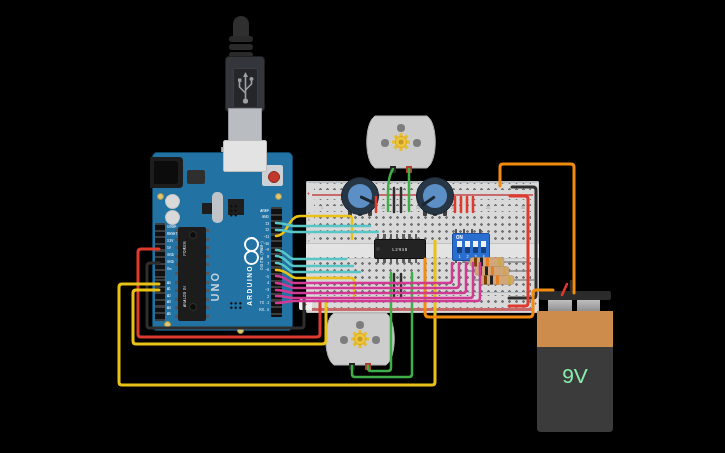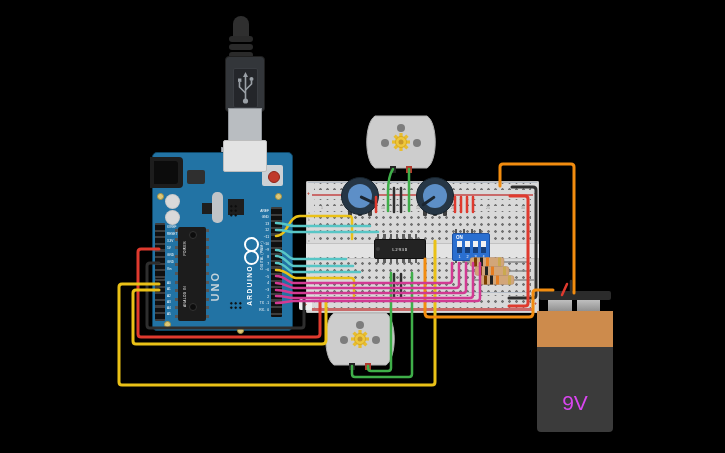--- a/index.html
+++ b/index.html
@@ -99,21 +99,21 @@
   <div class="abs tinytab" style="left:299px;top:299px;width:13px;height:11px;">
     <span class="bbplus" style="font-size:6px;">+</span>
   </div>
 
   <div class="abs" style="left:537px;top:278px;width:76px;height:154px;">
     <div class="abs batt-term" style="left:11px;top:20px;width:24px;height:14px;"></div>
     <div class="abs batt-term" style="left:40px;top:20px;width:23px;height:14px;"></div>
     <div class="abs" style="left:2px;top:13px;width:72px;height:9px;background:#2b2b2b;border-radius:2px;"></div>
     <div class="abs" style="left:0;top:33px;width:76px;height:36px;background:var(--battery-orange,#cd8b4c);"></div>
     <div class="abs" style="left:0;top:69px;width:76px;height:85px;background:#3b3b3b;border-radius:0 0 4px 4px;"></div>
-    <div class="abs" style="left:0;top:86px;width:76px;text-align:center;font-size:21px;color:#d946ef;margin-top:27px;">9V</div>
+    <div class="abs" style="left:0;top:86px;width:76px;text-align:center;font-size:21px;color:#86efac;">9V</div>
   </div>
 
   <div class="abs" style="left:221px;top:147px;width:40px;height:38px;background:#b3b7bb;border:1px solid #8e9399;"></div>
   <div class="abs uno" style="left:152px;top:152px;width:139px;height:177px;">
     <div class="abs" style="left:-3px;top:4px;width:33px;height:31px;background:#1d1d1d;border-radius:0 4px 4px 0;"></div>
     <div class="abs" style="left:1px;top:8px;width:24px;height:23px;background:#0c0c0c;border-radius:0 3px 3px 0;"></div>
     <div class="abs" style="left:109px;top:12px;width:21px;height:21px;background:#ccd1d5;border-radius:2px;">
       <div class="abs" style="left:5.5px;top:5.5px;width:10px;height:10px;border-radius:50%;background:#c0392b;border:1px solid #8f2418;"></div>
     </div>
     <div class="abs" style="left:34px;top:17px;width:18px;height:14px;background:#2f2f2f;border-radius:2px;"></div>

